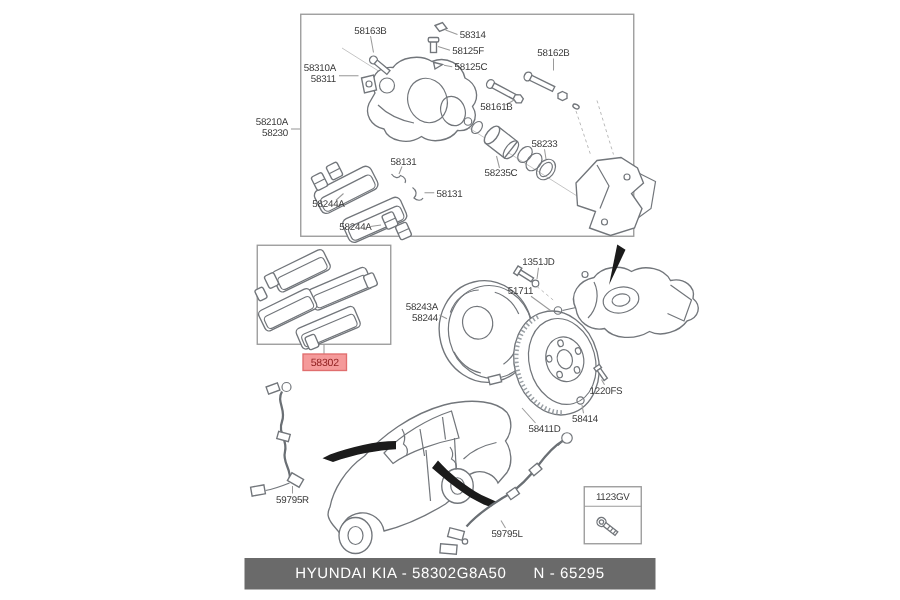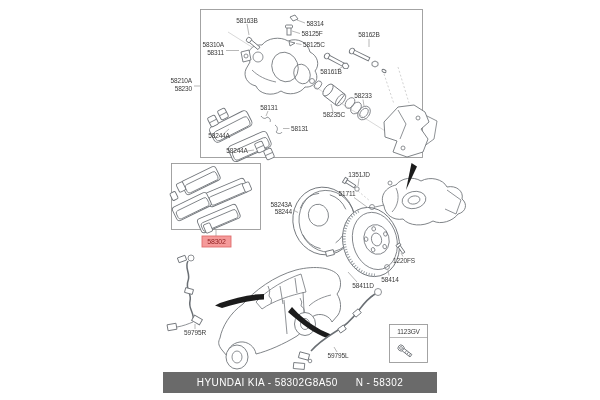--- a/index.html
+++ b/index.html
@@ -325,15 +325,15 @@
       <rect class="part" x="2.6" y="-1.5" width="10" height="3"></rect>
       <line class="part2" x1="6" y1="-1.5" x2="6" y2="1.5"></line>
       <line class="part2" x1="8.5" y1="-1.5" x2="8.5" y2="1.5"></line>
       <line class="part2" x1="11" y1="-1.5" x2="11" y2="1.5"></line>
     </g>
   </g>
 </svg>
 
   <div class="footer">
     <span>HYUNDAI  KIA - 58302G8A50</span>
-    <span>N - 58302</span>
+    <span>N - 65295</span>
   </div>
 </div>
 
 </body></html>

